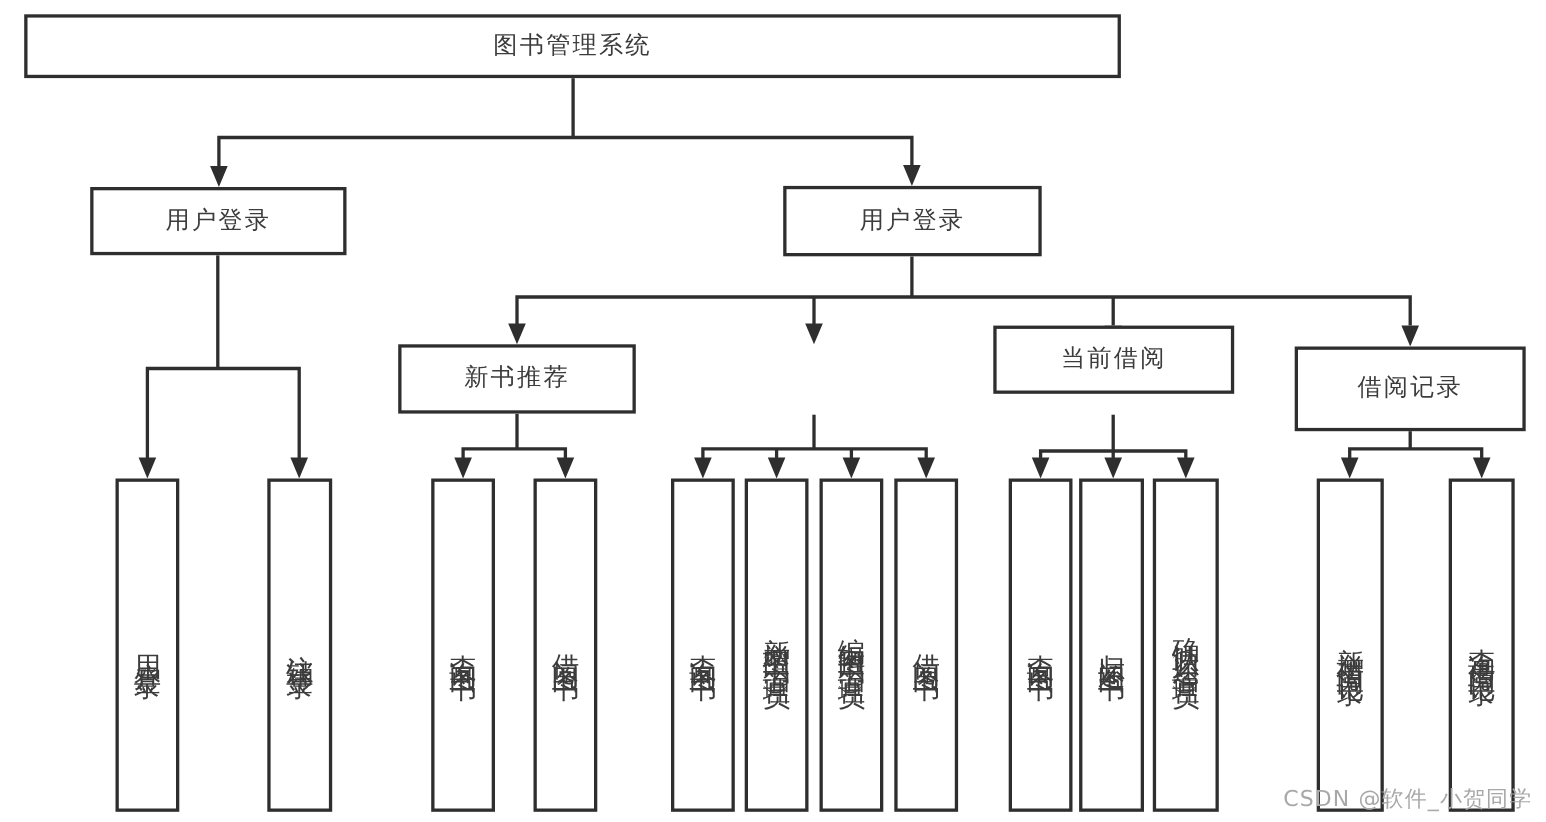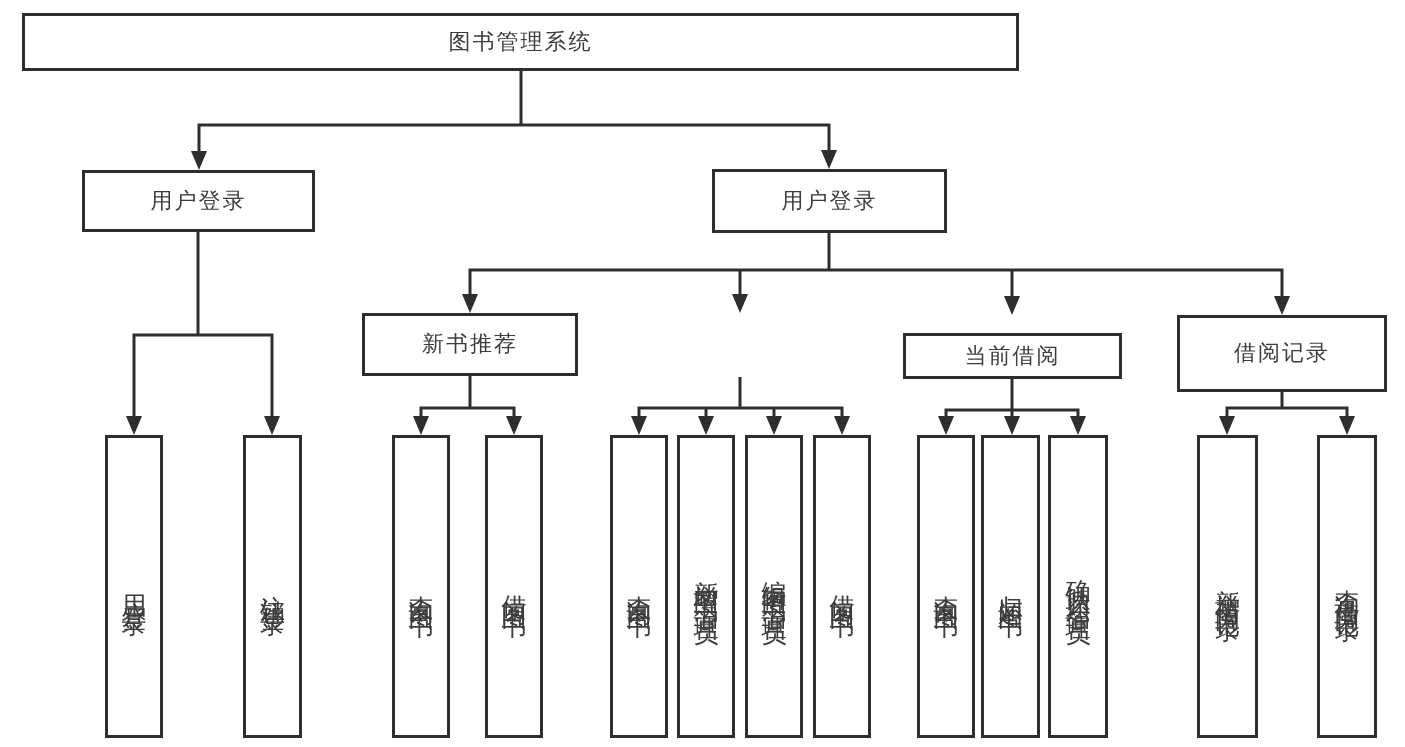--- a/index.html
+++ b/index.html
@@ -93,35 +93,36 @@
     <polygon points="1219,416 1235,416 1227,435" fill="#2e2e2e" stroke="none"></polygon>
     <polygon points="1339,416 1355,416 1347,435" fill="#2e2e2e" stroke="none"></polygon>
   </svg>
 
   <div class="node h" style="left:22px;top:13px;width:997px;height:58px;">图书管理系统</div>
 
   <div class="node h" style="left:82px;top:170px;width:233px;height:62px;">用户登录</div>
   <div class="node h" style="left:712px;top:169px;width:235px;height:64px;">用户登录</div>
 
   <div class="node h" style="left:362px;top:313px;width:216px;height:63px;">新书推荐</div>
-  <div class="node h" style="left:903px;top:333px;width:219px;height:46px;">当前借阅</div>
+  <div class="node h" style="left:903px;top:296px;width:219px;height:62px;">当前借阅</div>
   <div class="node h" style="left:1177px;top:315px;width:210px;height:77px;">借阅记录</div>
 
   <div class="node v" style="left:105px;top:435px;width:58px;height:303px;">用户登录</div>
   <div class="node v" style="left:243px;top:435px;width:59px;height:303px;">注销登录</div>
 
   <div class="node v" style="left:392px;top:435px;width:58px;height:303px;">查询图书</div>
   <div class="node v" style="left:485px;top:435px;width:58px;height:303px;">借阅图书</div>
 
   <div class="node v" style="left:610px;top:435px;width:58px;height:303px;">查询图书</div>
   <div class="node v" style="left:677px;top:435px;width:58px;height:303px;">新增图书（管理员）</div>
   <div class="node v" style="left:745px;top:435px;width:58px;height:303px;">编辑图书（管理员）</div>
   <div class="node v" style="left:813px;top:435px;width:58px;height:303px;">借阅图书</div>
 
   <div class="node v" style="left:917px;top:435px;width:58px;height:303px;">查询图书</div>
   <div class="node v" style="left:981px;top:435px;width:59px;height:303px;">归还图书</div>
   <div class="node v" style="left:1048px;top:435px;width:60px;height:303px;">确认归还（管理员）</div>
 
   <div class="node v" style="left:1197px;top:435px;width:61px;height:303px;">新增借阅记录</div>
   <div class="node v" style="left:1317px;top:435px;width:60px;height:303px;">查询借阅记录</div>
 
+  <div class="watermark">CSDN @软件_小贺同学</div>
 
 </div>
 
 </body></html>

